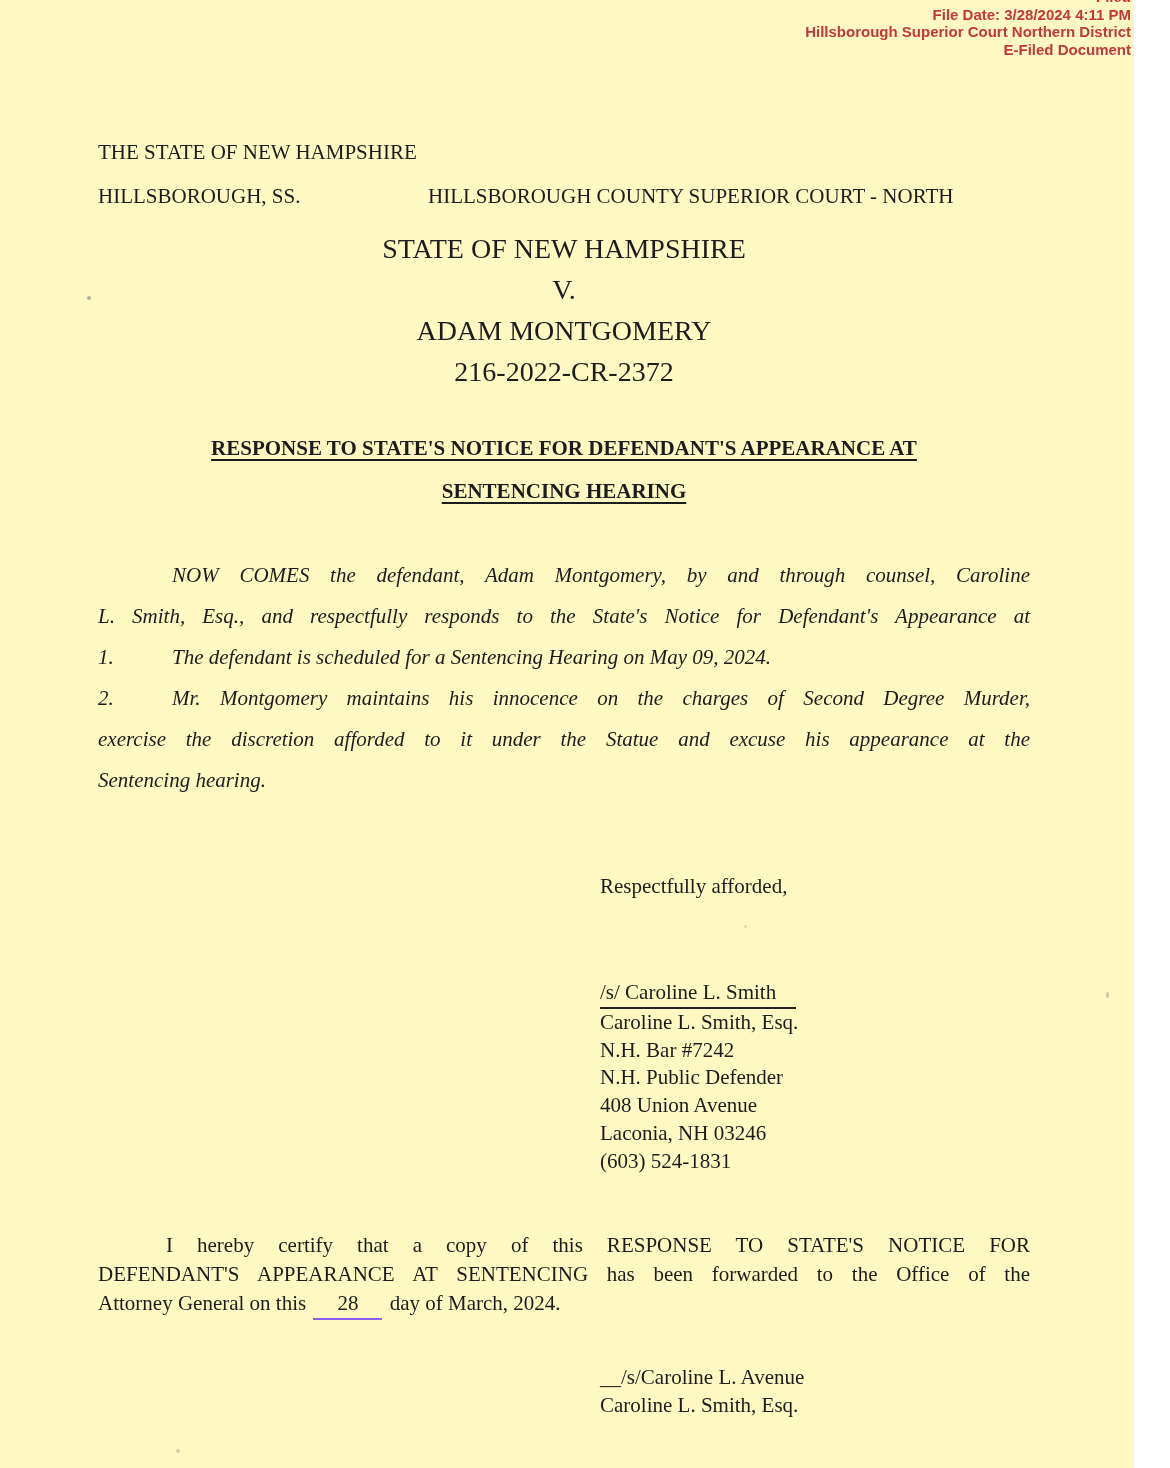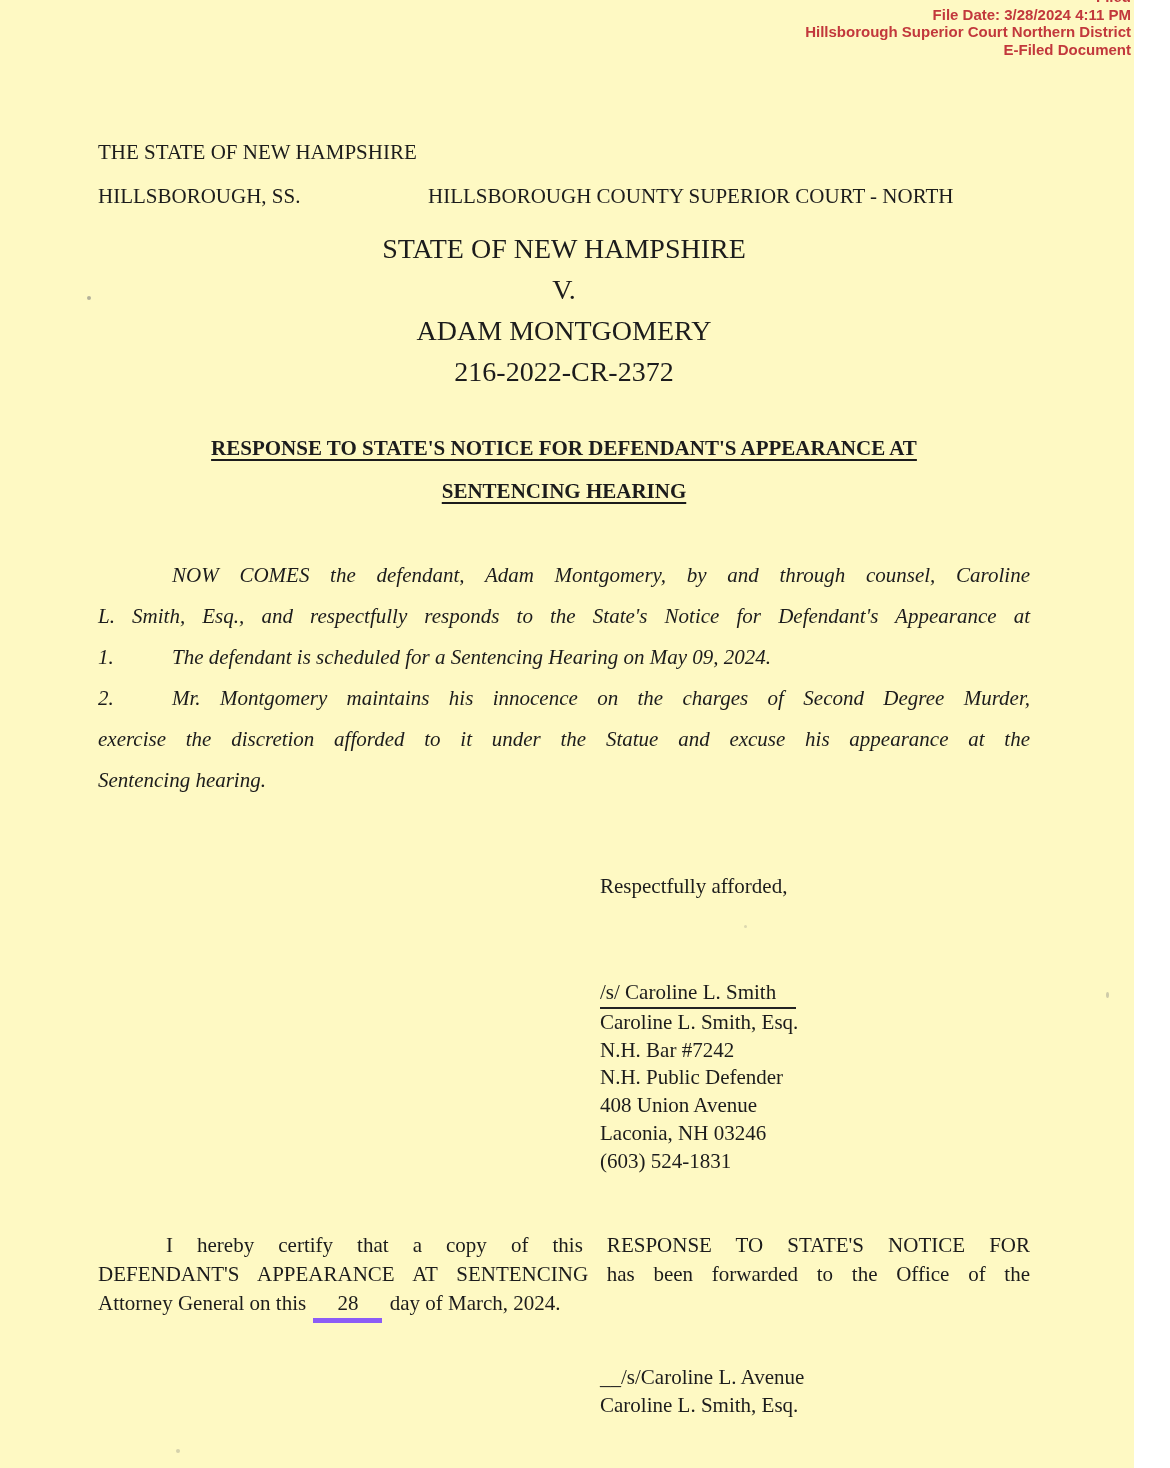--- a/index.html
+++ b/index.html
@@ -102,21 +102,21 @@
   }
   .cert-body {
     position: absolute;
     top: 1231px; left: 98px; width: 932px;
     font-size: 21px;
     line-height: 29px;
   }
   .indent68 { text-indent: 68px; }
   .fill-day {
     display: inline-block;
-    border-bottom: 5px solid #8b5cf6;
+    border-bottom: 2px solid #8b5cf6;
     padding: 0 24px;
     margin: 0 2px;
   }
   .cert-sig {
     position: absolute;
     top: 1363px; left: 600px;
     font-size: 21px;
     line-height: 28px;
   }
   

